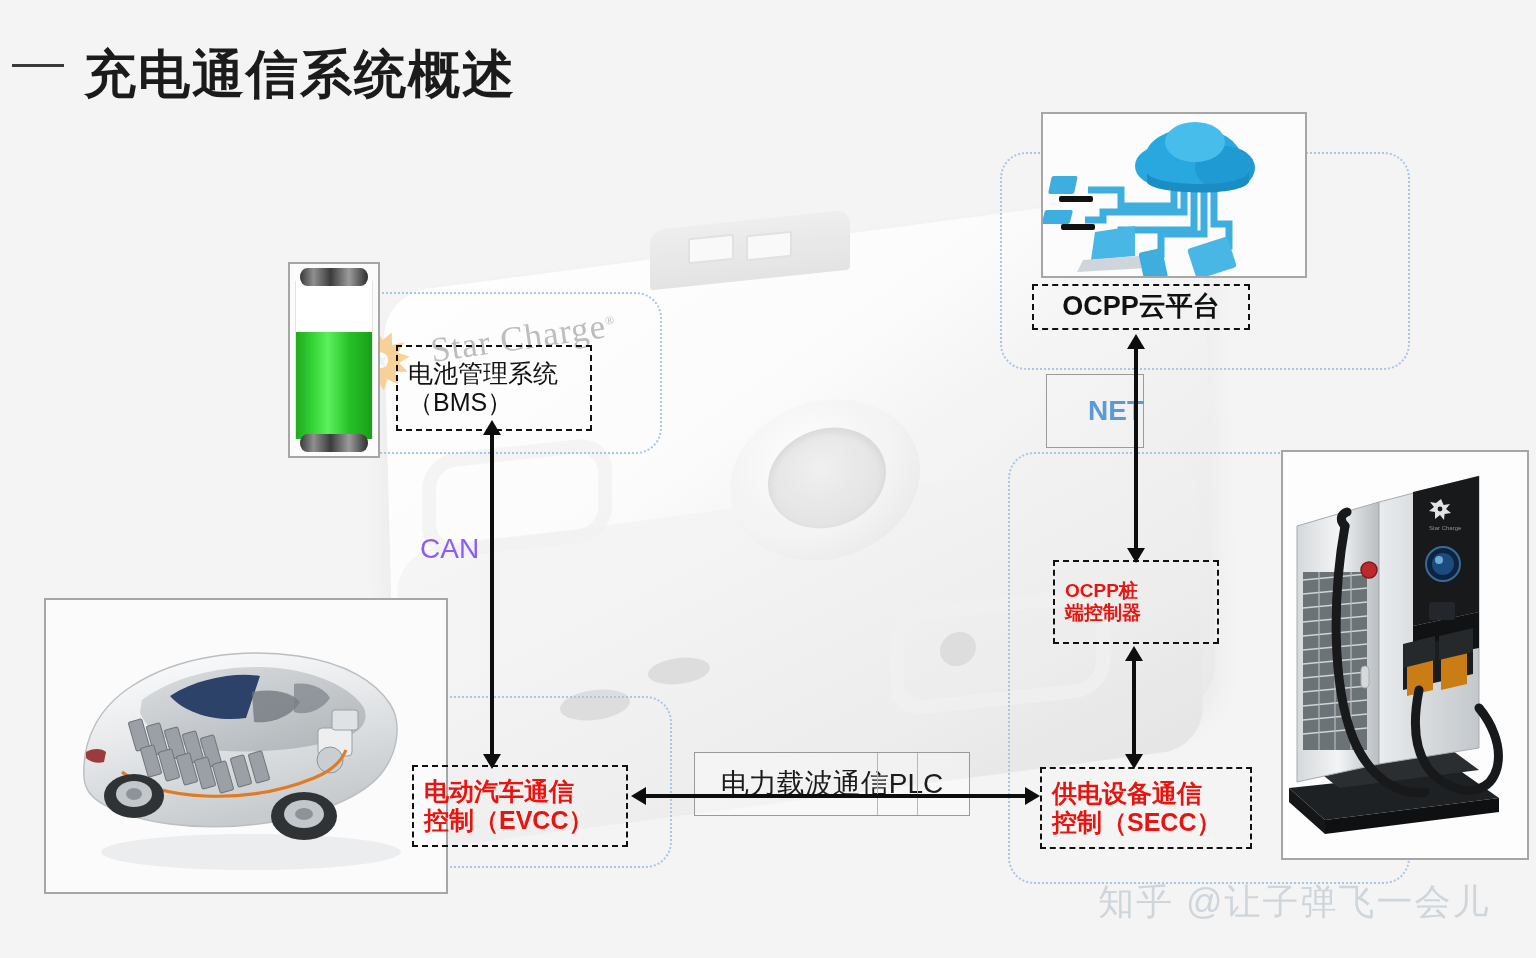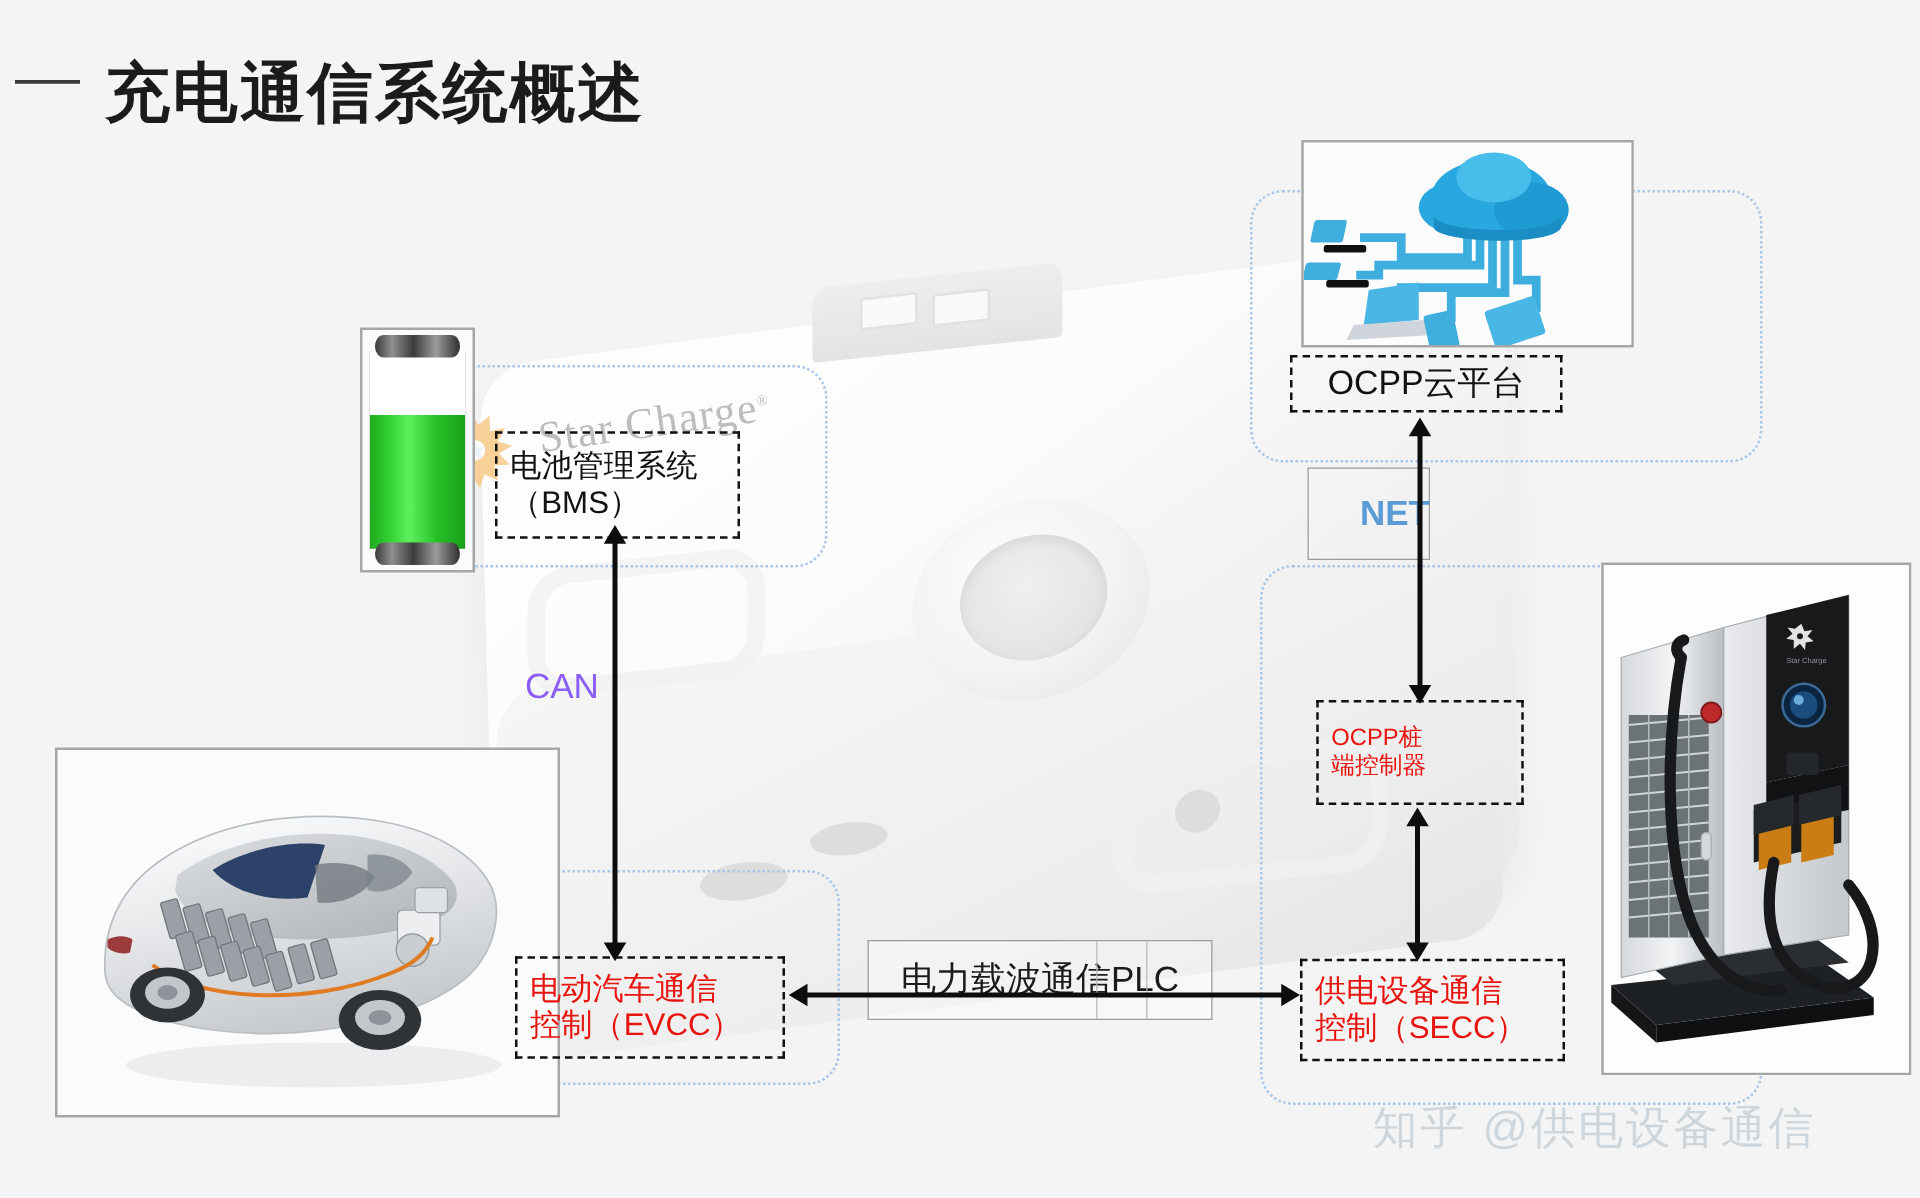--- a/index.html
+++ b/index.html
@@ -182,21 +182,21 @@
   
   .label-box {
     position: absolute;
     border: 2.5px dashed #111;
     background: transparent;
     display: flex;
     align-items: center;
     justify-content: flex-start;
     padding: 4px 10px;
     line-height: 1.18;
-    font-weight: normal;
+    font-weight: bold;
     white-space: pre-line;
   }
   .label-box.black { color: #111; }
   .label-box.red   { color: #e8140f; border-color: #111; }
 
   #bms-box   { left: 396px; top: 345px; width: 196px; height: 86px; font-size: 25px; font-weight: normal; }
   #evcc-box  { left: 412px; top: 765px; width: 216px; height: 82px; font-size: 25px; }
   #ocpp-cloud-box { left: 1032px; top: 284px; width: 218px; height: 46px; font-size: 27px; justify-content:center; }
   #ocpp-ctrl-box  { left: 1053px; top: 560px; width: 166px; height: 84px; font-size: 19px; }
   #secc-box  { left: 1040px; top: 767px; width: 212px; height: 82px; font-size: 25px; }
@@ -504,15 +504,15 @@
   <div class="arrow-head ah-right" style="left:1025px; top:787px;"></div>
 
   <div class="arrow-line" style="left:1134px; top:346px; width:4px; height:212px;"></div>
   <div class="arrow-head ah-up" style="left:1127px; top:334px;"></div>
   <div class="arrow-head ah-down" style="left:1127px; top:548px;"></div>
 
   <div class="arrow-line" style="left:1132px; top:658px; width:4px; height:106px;"></div>
   <div class="arrow-head ah-up" style="left:1125px; top:646px;"></div>
   <div class="arrow-head ah-down" style="left:1125px; top:754px;"></div>
 
-  <div class="watermark">知乎 @供电设备通信</div>
+  <div class="watermark">知乎 @让子弹飞一会儿</div>
 
 </div>
 
 </body></html>

